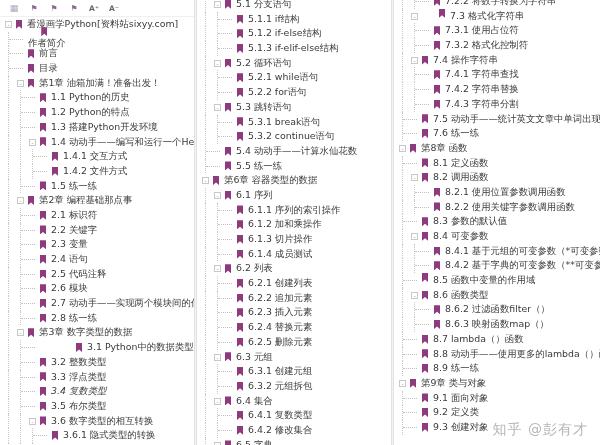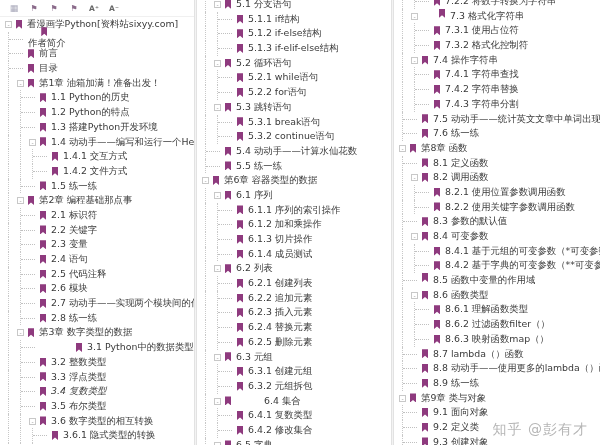--- a/index.html
+++ b/index.html
@@ -537,21 +537,21 @@
         <span class="vline" style="left: 8px; top: 0px; height: 14.7px;"></span>
         <span class="vline" style="left: 20px; top: 0px; height: 14.7px;"></span>
         <span style="position: absolute; left: 40px; display: flex; align-items: center;">
           <span class="bm"></span>
           <span class="label">6.3.2 元组拆包</span>
         </span>
       </div>
       <div class="row">
         <span class="toggle" style="left: 17px; top: 4px;">-</span>
         <span class="vline" style="left: 8px; top: 0px; height: 14.7px;"></span>
-        <span style="position: absolute; left: 28px; display: flex; align-items: center; gap: 28px;">
+        <span style="position: absolute; left: 28px; display: flex; align-items: center;">
           <span class="bm"></span>
           <span class="label">6.4 集合</span>
         </span>
       </div>
       <div class="row">
         <span class="hline" style="left: 21px; width: 14px; top: 7px;"></span>
         <span class="vline" style="left: 8px; top: 0px; height: 14.7px;"></span>
         <span class="vline" style="left: 20px; top: 0px; height: 14.7px;"></span>
         <span style="position: absolute; left: 40px; display: flex; align-items: center;">
           <span class="bm"></span>
@@ -757,29 +757,20 @@
           <span class="bm"></span>
           <span class="label">8.6 函数类型</span>
         </span>
       </div>
       <div class="row">
         <span class="hline" style="left: 21px; width: 14px; top: 7px;"></span>
         <span class="vline" style="left: 8px; top: 0px; height: 14.7px;"></span>
         <span class="vline" style="left: 20px; top: 0px; height: 14.7px;"></span>
         <span style="position: absolute; left: 40px; display: flex; align-items: center;">
           <span class="bm"></span>
-          <span class="label">8.6.1 理解函数类型</span>
-        </span>
-      </div>
-      <div class="row">
-        <span class="hline" style="left: 21px; width: 14px; top: 7px;"></span>
-        <span class="vline" style="left: 8px; top: 0px; height: 14.7px;"></span>
-        <span class="vline" style="left: 20px; top: 0px; height: 14.7px;"></span>
-        <span style="position: absolute; left: 40px; display: flex; align-items: center;">
-          <span class="bm"></span>
           <span class="label">8.6.2 过滤函数filter（）</span>
         </span>
       </div>
       <div class="row">
         <span class="hline" style="left: 21px; width: 14px; top: 7px;"></span>
         <span class="vline" style="left: 8px; top: 0px; height: 14.7px;"></span>
         <span class="vline" style="left: 20px; top: 0px; height: 14.7px;"></span>
         <span style="position: absolute; left: 40px; display: flex; align-items: center;">
           <span class="bm"></span>
           <span class="label">8.6.3 映射函数map（）</span>

